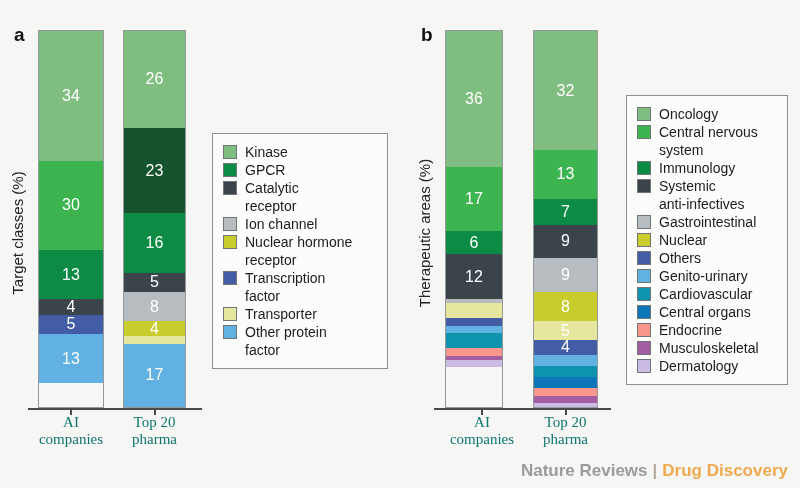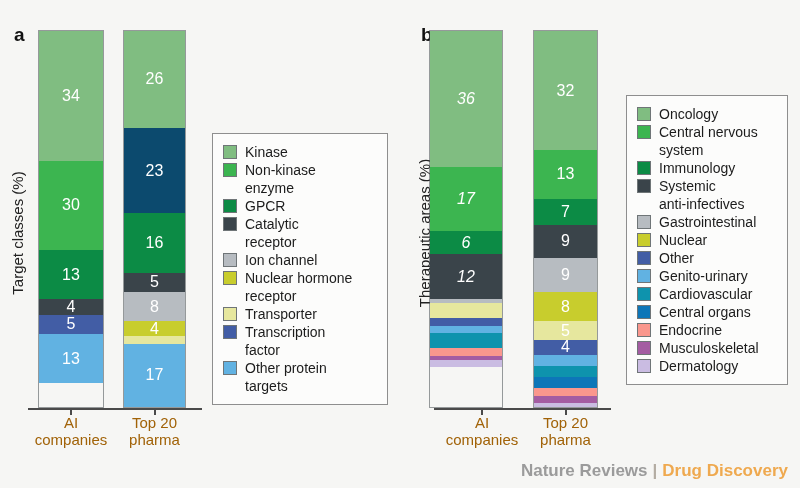--- a/index.html
+++ b/index.html
@@ -9,21 +9,21 @@
   .panel-letter{position:absolute;top:24px;font-size:19px;font-weight:bold;color:#111;}
   .ylabel{position:absolute;top:233px;white-space:nowrap;transform:translate(-50%,-50%) rotate(-90deg);
           font-size:15px;color:#222;}
   .axis-line{position:absolute;top:408px;height:2px;background:#4a4a4a;}
   .tick{position:absolute;top:410px;width:2px;height:5px;background:#4a4a4a;}
   .bar{position:absolute;top:30px;height:378px;display:flex;flex-direction:column;
        box-sizing:border-box;border:1px solid rgba(70,76,80,.55);}
   .seg{display:flex;align-items:center;justify-content:center;overflow:visible;}
   .seg span{color:#fff;font-size:16px;line-height:0;}
   .cat-label{position:absolute;top:414px;width:110px;text-align:center;font-size:15px;
-             line-height:17px;color:#a16207;}
+             line-height:17px;color:#0f766e;font-family:Liberation Serif, serif;}
   .legend{position:absolute;box-sizing:border-box;background:#fcfcfb;border:1.5px solid #8e8e8e;
           padding:9px 10px;}
   .legend-item{display:flex;align-items:flex-start;}
   .swatch{flex:0 0 auto;width:14px;height:14px;margin:2px 8px 0 0;box-sizing:border-box;
           border:1px solid #6f7577;}
   .legend-text{font-size:14px;line-height:18px;color:#1c1c1c;white-space:pre-line;}
   .footer{position:absolute;top:461px;right:12px;font-size:17px;font-weight:bold;white-space:nowrap;}
   .footer .sep{margin:0 5px;}
 </style>
 </head>
@@ -60,21 +60,21 @@
       </div>
       <div class="tick" style="left: 70px;"></div>
       <div class="cat-label" style="left: 16px;">
         <div>AI</div>
         <div>companies</div>
       </div>
       <div class="bar" style="left: 123px; width: 63px;">
         <div class="seg" style="height: 97.3069px; background: rgb(128, 189, 129);">
           <span>26</span>
         </div>
-        <div class="seg" style="height: 86.0792px; background: #0c4a6e;">
+        <div class="seg" style="height: 86.0792px; background: #14532d;">
           <span>23</span>
         </div>
         <div class="seg" style="height: 59.8812px; background: rgb(12, 139, 69);">
           <span>16</span>
         </div>
         <div class="seg" style="height: 18.7129px; background: rgb(58, 68, 74);">
           <span>5</span>
         </div>
         <div class="seg" style="height: 29.9406px; background: rgb(183, 188, 193);">
           <span>8</span>
@@ -91,59 +91,54 @@
       <div class="cat-label" style="left: 99.5px;">
         <div>Top 20</div>
         <div>pharma</div>
       </div>
       <div class="legend" style="left: 212px; top: 133px; width: 176px;">
         <div class="legend-item">
           <div class="swatch" style="background: rgb(128, 189, 129);"></div>
           <div class="legend-text">Kinase</div>
         </div>
         <div class="legend-item">
-          <div class="swatch" style="background: rgb(60, 181, 80);"></div>
-          <div class="legend-text">Non-kinase
-enzyme</div>
-        </div>
-        <div class="legend-item">
           <div class="swatch" style="background: rgb(12, 139, 69);"></div>
           <div class="legend-text">GPCR</div>
         </div>
         <div class="legend-item">
           <div class="swatch" style="background: rgb(58, 68, 74);"></div>
           <div class="legend-text">Catalytic
 receptor</div>
         </div>
         <div class="legend-item">
           <div class="swatch" style="background: rgb(183, 188, 193);"></div>
           <div class="legend-text">Ion channel</div>
         </div>
         <div class="legend-item">
           <div class="swatch" style="background: rgb(200, 205, 45);"></div>
           <div class="legend-text">Nuclear hormone
 receptor</div>
         </div>
         <div class="legend-item">
-          <div class="swatch" style="background: rgb(230, 231, 158);"></div>
-          <div class="legend-text">Transporter</div>
-        </div>
-        <div class="legend-item">
           <div class="swatch" style="background: rgb(66, 93, 165);"></div>
           <div class="legend-text">Transcription
 factor</div>
         </div>
         <div class="legend-item">
+          <div class="swatch" style="background: rgb(230, 231, 158);"></div>
+          <div class="legend-text">Transporter</div>
+        </div>
+        <div class="legend-item">
           <div class="swatch" style="background: rgb(97, 178, 226);"></div>
           <div class="legend-text">Other protein
-targets</div>
+factor</div>
         </div>
       </div>
       <div class="axis-line" style="left: 434px; width: 177px;"></div>
-      <div class="bar" style="left: 429px; width: 74px; font-style: italic;">
+      <div class="bar" style="left: 445px; width: 58px;">
         <div class="seg" style="height: 136.08px; background: rgb(128, 189, 129);">
           <span>36</span>
         </div>
         <div class="seg" style="height: 64.26px; background: rgb(60, 181, 80);">
           <span>17</span>
         </div>
         <div class="seg" style="height: 22.68px; background: rgb(12, 139, 69);">
           <span>6</span>
         </div>
         <div class="seg" style="height: 45.36px; background: rgb(58, 68, 74);">
@@ -222,21 +217,21 @@
         <div class="legend-item">
           <div class="swatch" style="background: rgb(183, 188, 193);"></div>
           <div class="legend-text">Gastrointestinal</div>
         </div>
         <div class="legend-item">
           <div class="swatch" style="background: rgb(200, 205, 45);"></div>
           <div class="legend-text">Nuclear</div>
         </div>
         <div class="legend-item">
           <div class="swatch" style="background: rgb(66, 93, 165);"></div>
-          <div class="legend-text">Other</div>
+          <div class="legend-text">Others</div>
         </div>
         <div class="legend-item">
           <div class="swatch" style="background: rgb(97, 178, 226);"></div>
           <div class="legend-text">Genito-urinary</div>
         </div>
         <div class="legend-item">
           <div class="swatch" style="background: rgb(14, 147, 173);"></div>
           <div class="legend-text">Cardiovascular</div>
         </div>
         <div class="legend-item">

